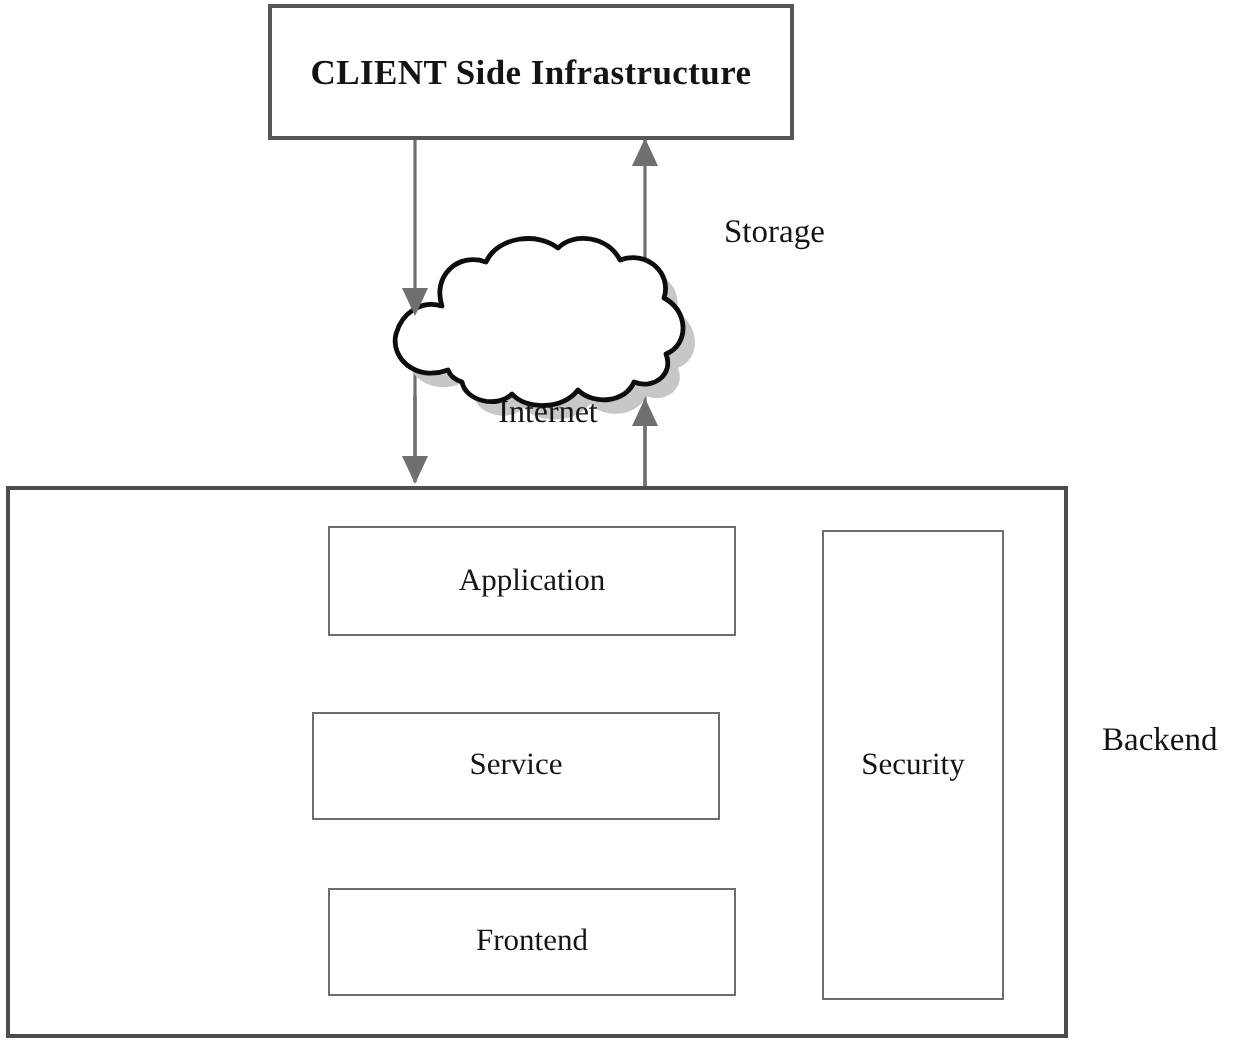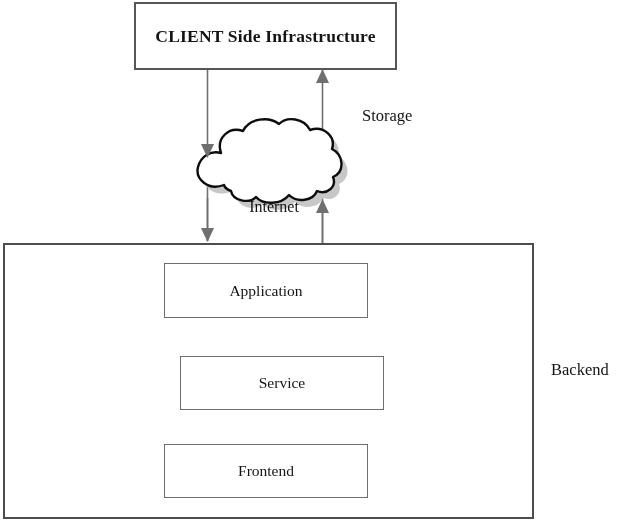--- a/index.html
+++ b/index.html
@@ -35,21 +35,21 @@
   }
   .inner-box {
     border: 1.5px solid #6e6e6e;
     background: #ffffff;
     display: flex; align-items: center; justify-content: center;
     font-size: 15.5px;
   }
   .management-box { left: 32px;  top: 264px; width: 88px;  height: 233px; }
   .security-box   { left: 411px; top: 265px; width: 89px;  height: 233px; }
   .application-box{ left: 164px; top: 263px; width: 202px; height: 53px; }
-  .service-box    { left: 180px; top: 356px; width: 202px; height: 52px; }
+  .service-box    { left: 156px; top: 356px; width: 202px; height: 52px; }
   .storage-box    { left: 164px; top: 444px; width: 202px; height: 52px; }
 
   
   .side-label {
     font-size: 16.5px;
     white-space: nowrap;
   }
   .frontend-label { left: 362px; top: 106px; }
   .backend-label  { left: 551px; top: 360px; }
 
@@ -105,14 +105,17 @@
 
   <div class="abs inner-box application-box node-layer">
     <span>Application</span>
   </div>
   <div class="abs inner-box service-box node-layer">
     <span>Service</span>
   </div>
   <div class="abs inner-box storage-box node-layer">
     <span>Frontend</span>
   </div>
+  <div class="abs inner-box security-box node-layer">
+    <span>Security</span>
+  </div>
 
 </div>
 
 </body></html>

